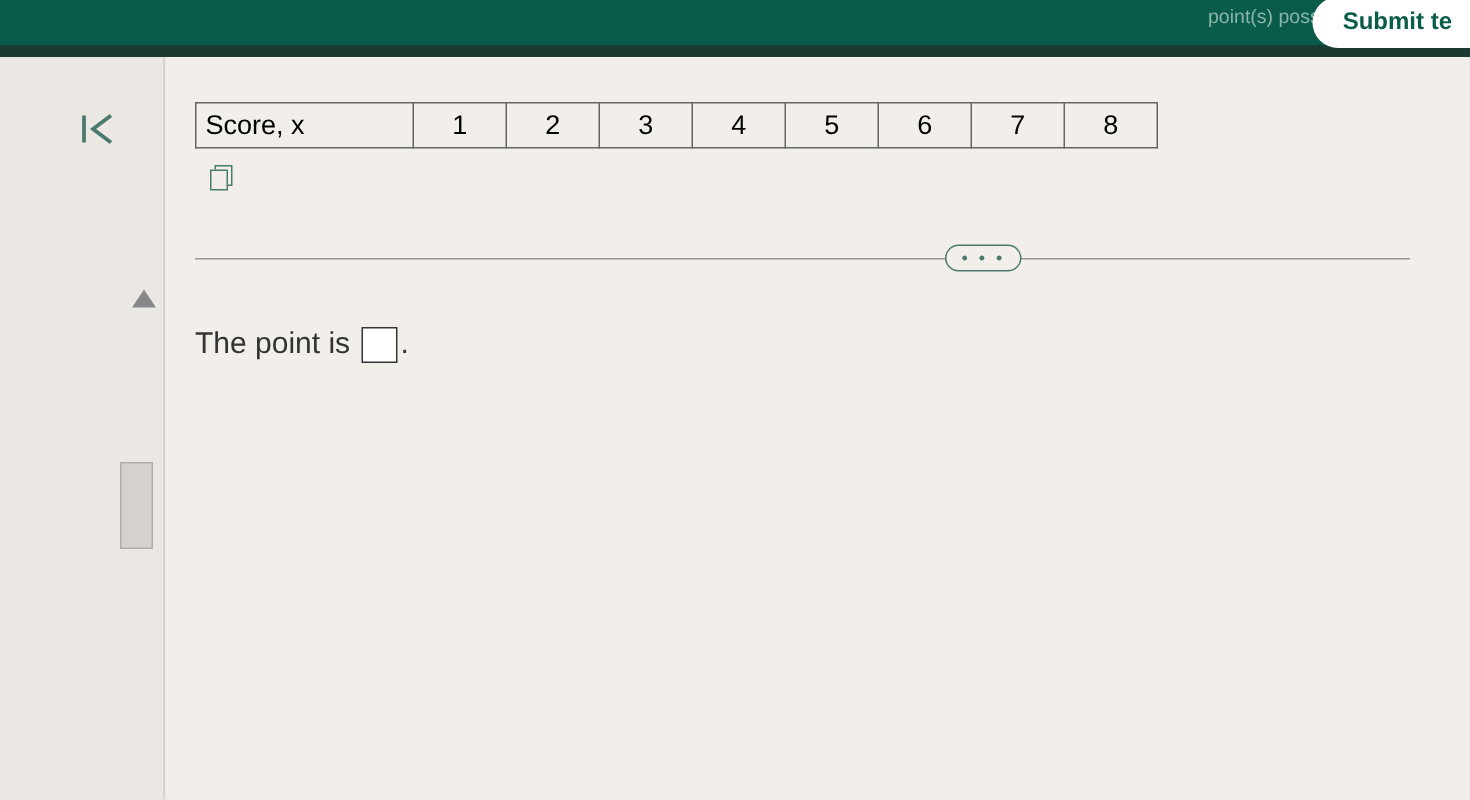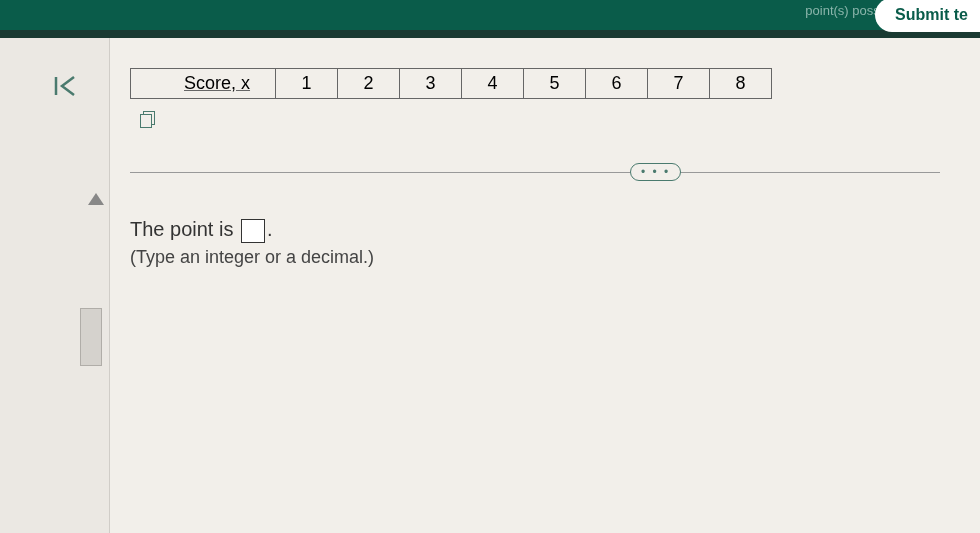--- a/index.html
+++ b/index.html
@@ -109,23 +109,21 @@
       font-size: 18px;
       min-width: 62px;
       height: 28px;
     }
     .freq-table td:first-child {
       text-align: left;
       padding-left: 6px;
       min-width: 145px;
     }
     .row-header {
-      text-decoration: underline;
       text-decoration-color: #666;
-      margin-left: 47px;
     }
     .copy-icon {
       display: inline-block;
       width: 16px;
       height: 16px;
       margin-left: 10px;
       vertical-align: middle;
       position: relative;
     }
     .copy-icon::before {
@@ -226,15 +224,14 @@
       </table>
     <span class="copy-icon"></span>
 
     <div class="divider-line">
       <div class="more-pill">• • •</div>
     </div>
 
     <div class="answer-line">
       <span>The point is </span><span class="answer-input"></span><span>.</span>
     </div>
-    <div class="hint-text">(Type an integer or a decimal.)</div>
   </div>
 </div>
 
 </body></html>

